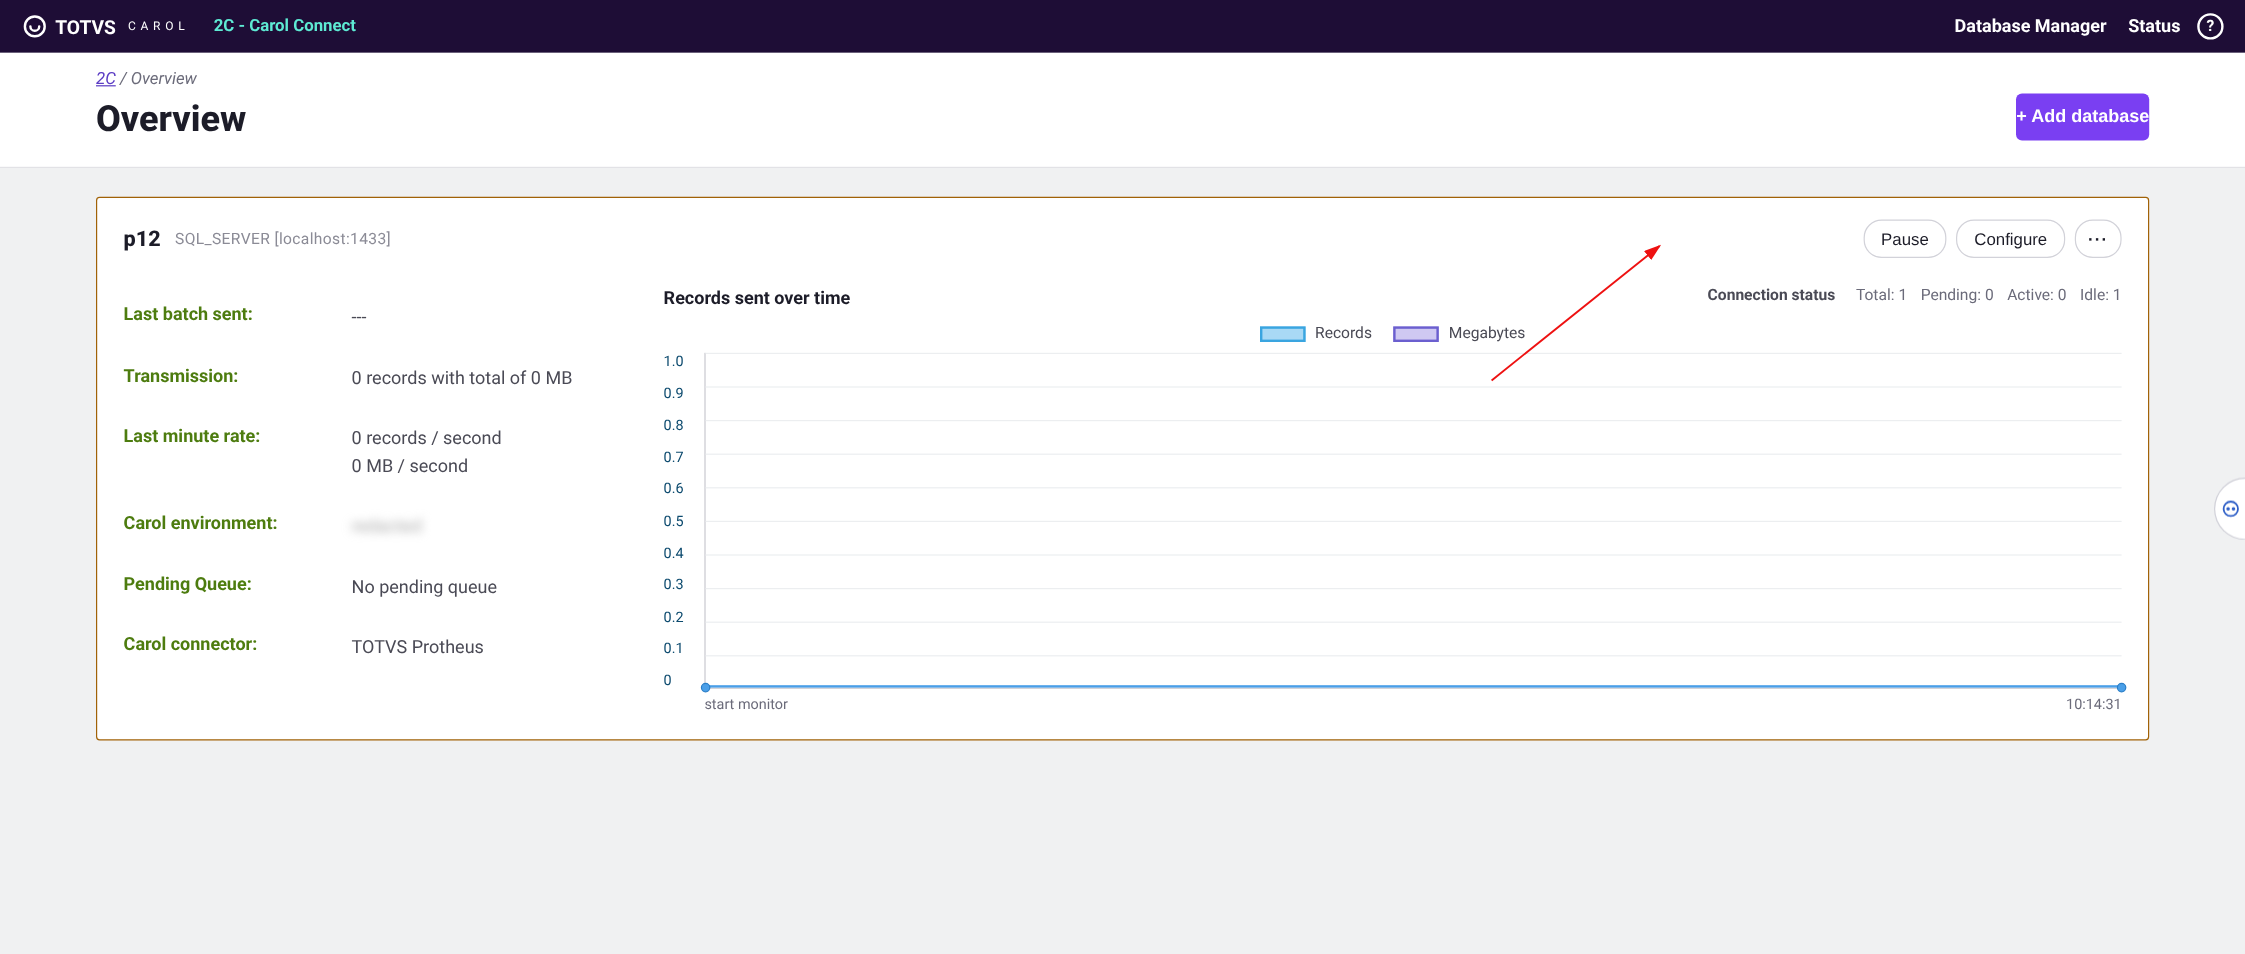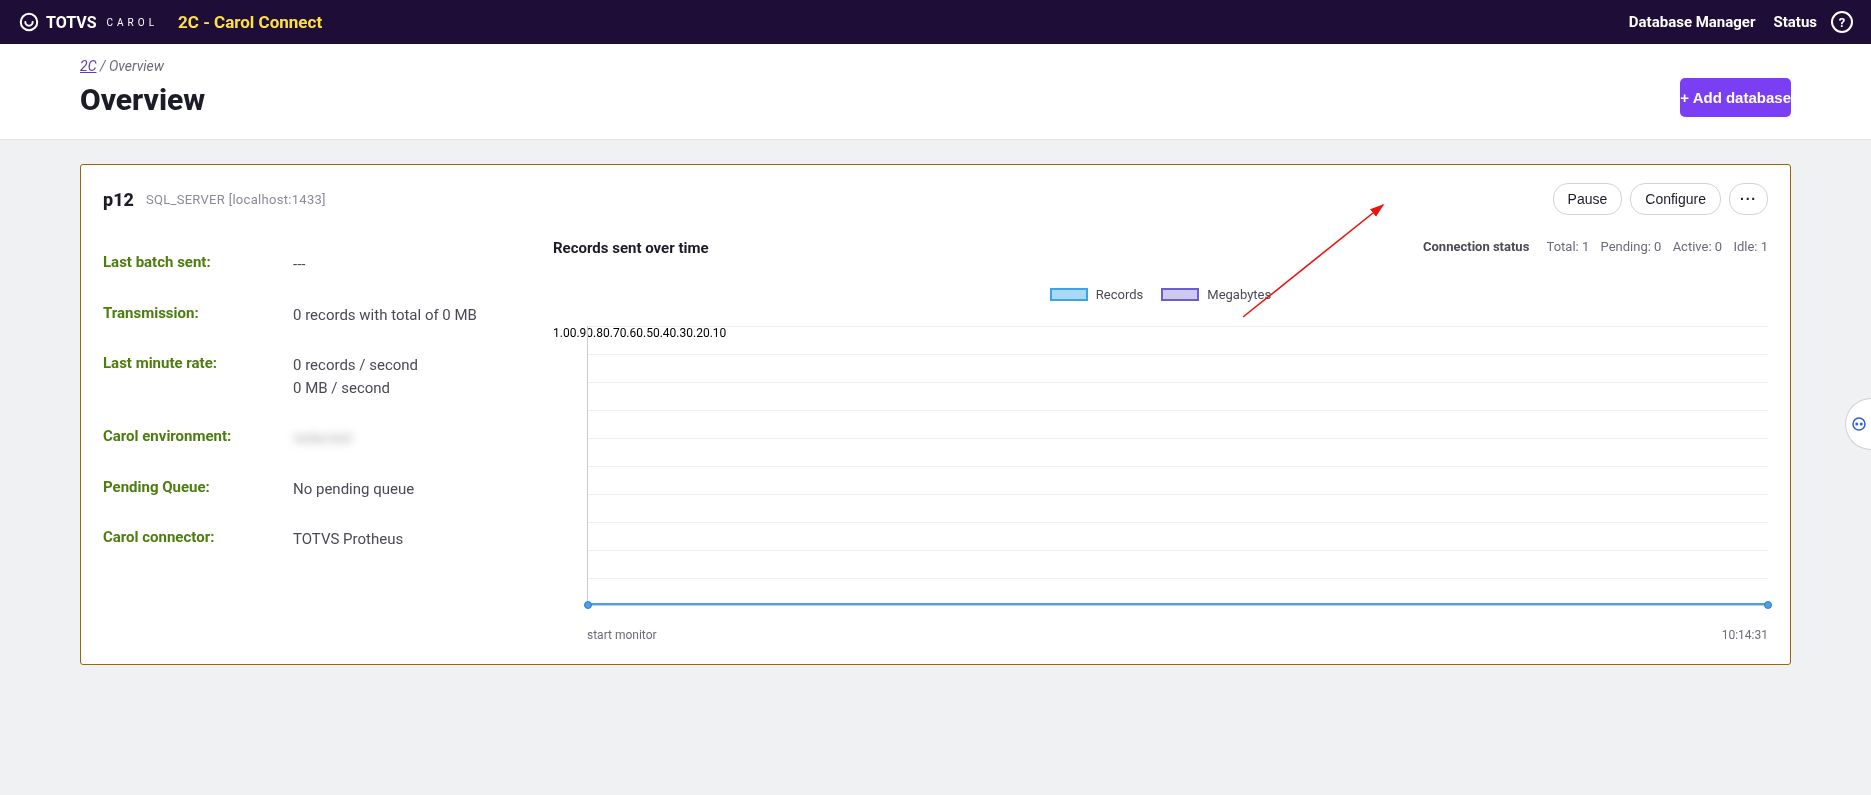--- a/index.html
+++ b/index.html
@@ -1,21 +1,21 @@
 <!DOCTYPE html>
 <html><head>
 <meta charset="utf-8">
 <style>
 * { box-sizing: border-box; margin: 0; padding: 0; }
 body { font-family: -apple-system, BlinkMacSystemFont, "Segoe UI", Roboto, sans-serif; background: #f0f1f2; color: #1a1a2e; }
 .topbar { background: #1e0d36; color: #fff; height: 44px; display: flex; align-items: center; padding: 0 18px; }
 .logo { display: flex; align-items: center; gap: 6px; font-weight: 700; font-size: 16px; margin-right: 20px; }
 .logo svg { width: 22px; height: 22px; }
 .logo .carol { font-size: 10px; letter-spacing: 4px; font-weight: 400; margin-left: 4px; }
-.app-title { font-size: 17px; font-weight: 700; color: #fde047; }
+.app-title { font-size: 14px; font-weight: 700; color: #5eead4; }
 .topbar-spacer { flex: 1; }
 .topbar-link { color: #fff; font-size: 15px; font-weight: 700; margin-left: 18px; cursor: pointer; }
 .help-icon { margin-left: 14px; width: 22px; height: 22px; border: 2px solid #fff; border-radius: 50%; display: flex; align-items: center; justify-content: center; font-size: 13px; font-weight: 700; cursor: pointer; }
 .page-header { background: #fff; border-bottom: 1px solid #e2e2e6; padding: 14px 80px 22px 80px; display: flex; flex-direction: column; position: relative; }
 .breadcrumb { font-size: 14px; color: #6b6b7a; margin-bottom: 8px; font-style: italic; }
 .breadcrumb a { color: #5b3cc4; text-decoration: underline; cursor: pointer; }
 .page-title { font-size: 30px; font-weight: 800; color: #1c1c28; }
 .add-btn { position: absolute; right: 80px; bottom: 22px; background: #7a3ff2; color: #fff; border: none; padding: 11px 0; border-radius: 5px; font-size: 15px; font-weight: 700; cursor: pointer; }
 .container { padding: 24px 80px 40px 80px; }
 .card { background: #fff; border: 1px solid #a16207; border-radius: 3px; }
@@ -24,34 +24,34 @@
 .db-meta { font-size: 13px; color: #8b8b96; letter-spacing: 0.3px; }
 .card-header-spacer { flex: 1; }
 .hbtn { background: #fff; border: 1px solid #d2d2d9; border-radius: 15px; padding: 7px 14px; font-size: 14px; font-weight: 500; color: #1c1c28; cursor: pointer; margin-left: 8px; }
 .hbtn.more { padding: 7px 10px; font-weight: 700; letter-spacing: 1px; }
 .card-body { display: flex; padding: 8px 22px 22px 22px; }
 .stats-col { width: 450px; padding-right: 20px; }
 .stat-row { display: flex; padding: 14px 0; }
 .stat-label { width: 190px; font-size: 15px; font-weight: 700; color: #4d7c0f; }
 .stat-value { font-size: 15px; color: #4a4a55; line-height: 1.5; }
 .stat-value .blurred { filter: blur(4px); user-select: none; color:#aaa; }
-.chart-col { flex: 1; display: flex; flex-direction: column; position:relative;gap:16px; }
+.chart-col { flex: 1; display: flex; flex-direction: column; position:relative; }
 .chart-head { display:flex; align-items:flex-start; }
 .chart-title { font-size: 15px; font-weight: 700; color: #1c1c28; }
 .chart-head-spacer { flex:1; }
 .conn-status { font-size: 13px; color: #4a4a55; }
 .conn-status .lbl { font-weight: 700; margin-right: 6px; }
 .conn-status .kv { color: #6b6b7a; margin-left: 8px; }
 .legend { display:flex; justify-content:center; gap:18px; margin: 14px 0 8px 0; }
 .legend-item { display:flex; align-items:center; gap:8px; font-size:13px; color:#4a4a55; }
 .swatch { width:38px; height:13px; border:2px solid; }
 .swatch.rec { background:#a9d9f5; border-color:#3aa5e0; }
 .swatch.meg { background:#cfc9f2; border-color:#6b5fcf; }
 .plot-wrap { display:flex; }
-.y-axis { display:flex; flex-direction:row; justify-content:space-between; height:280px; width:34px; font-size:12px; color:#000000; padding-right:6px; }
+.y-axis { display:flex; flex-direction:column; justify-content:space-between; height:280px; width:34px; font-size:12px; color:#0c4a6e; padding-right:6px; }
 .plot { flex:1; position:relative; height:280px; border-left:1px solid #c9c9d0; border-bottom:1px solid #c9c9d0; }
 .grid-line { position:absolute; left:0; right:0; border-top:1px solid #eceef0; }
 .data-line { position:absolute; left:0; right:0; bottom:0; height:2px; background:#4a9fe8; }
 .data-point { position:absolute; width:8px; height:8px; background:#4a9fe8; border:1px solid #2b7fc8; border-radius:50%; bottom:-4px; }
 .x-axis { display:flex; justify-content:space-between; font-size:12px; color:#6b6b7a; margin-top:6px; margin-left:34px; }
 .arrow { position:absolute; pointer-events:none; }
 .help-fab { position:fixed; right:0; top:398px; width:26px; height:52px; background:#fff; border:1px solid #d0d0d8; border-right:none; border-radius:26px 0 0 26px; display:flex;align-items:center;justify-content:center; cursor:pointer; }
 .help-fab svg{ width:18px;height:18px; }
 </style>
 </head>

